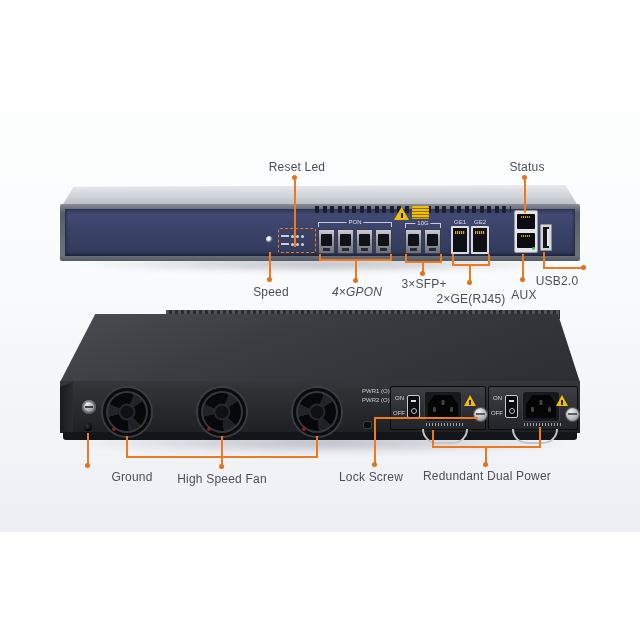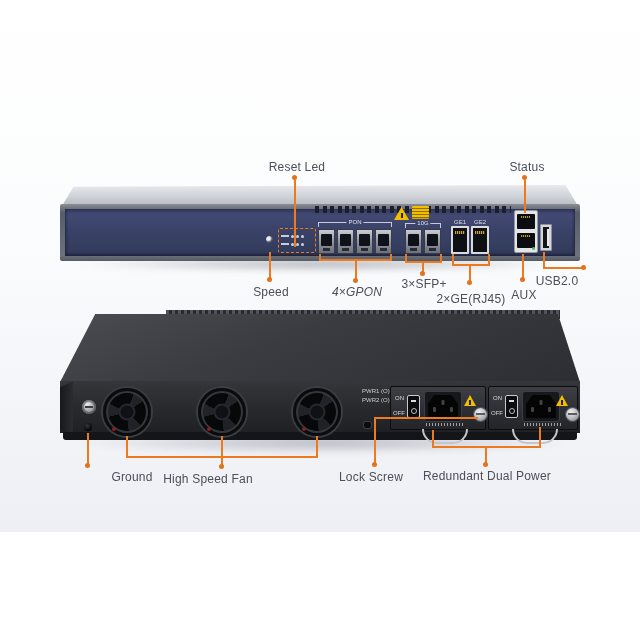--- a/index.html
+++ b/index.html
@@ -292,21 +292,21 @@
   <div class="ln lnv" style="left:87px;top:433px;height:31px;"></div>
   <div class="dot" style="left:85px;top:463px;"></div>
   <div class="lbl" style="left:105px;top:470px;margin-left:27px;">Ground</div>
 
   <div class="ln lnv" style="left:126px;top:436px;height:22px;"></div>
   <div class="ln lnv" style="left:221px;top:436px;height:22px;"></div>
   <div class="ln lnv" style="left:316px;top:436px;height:22px;"></div>
   <div class="ln lnh" style="left:126px;top:456px;width:192px;"></div>
   <div class="ln lnv" style="left:221px;top:456px;height:9px;"></div>
   <div class="dot" style="left:219px;top:464px;"></div>
-  <div class="lbl" style="left:208px;top:472px;">High Speed Fan</div>
+  <div class="lbl" style="left:222px;top:472px;">High Speed Fan</div>
 
   <div class="ln lnh" style="left:374px;top:417px;width:104px;"></div>
   <div class="ln lnv" style="left:374px;top:417px;height:47px;"></div>
   <div class="dot" style="left:372px;top:462px;"></div>
   <div class="lbl" style="left:371px;top:470px;">Lock Screw</div>
 
   <div class="ln lnv" style="left:432px;top:430px;height:18px;"></div>
   <div class="ln lnv" style="left:539px;top:427px;height:21px;"></div>
   <div class="ln lnh" style="left:432px;top:446px;width:109px;"></div>
   <div class="ln lnv" style="left:485px;top:446px;height:17px;"></div>

